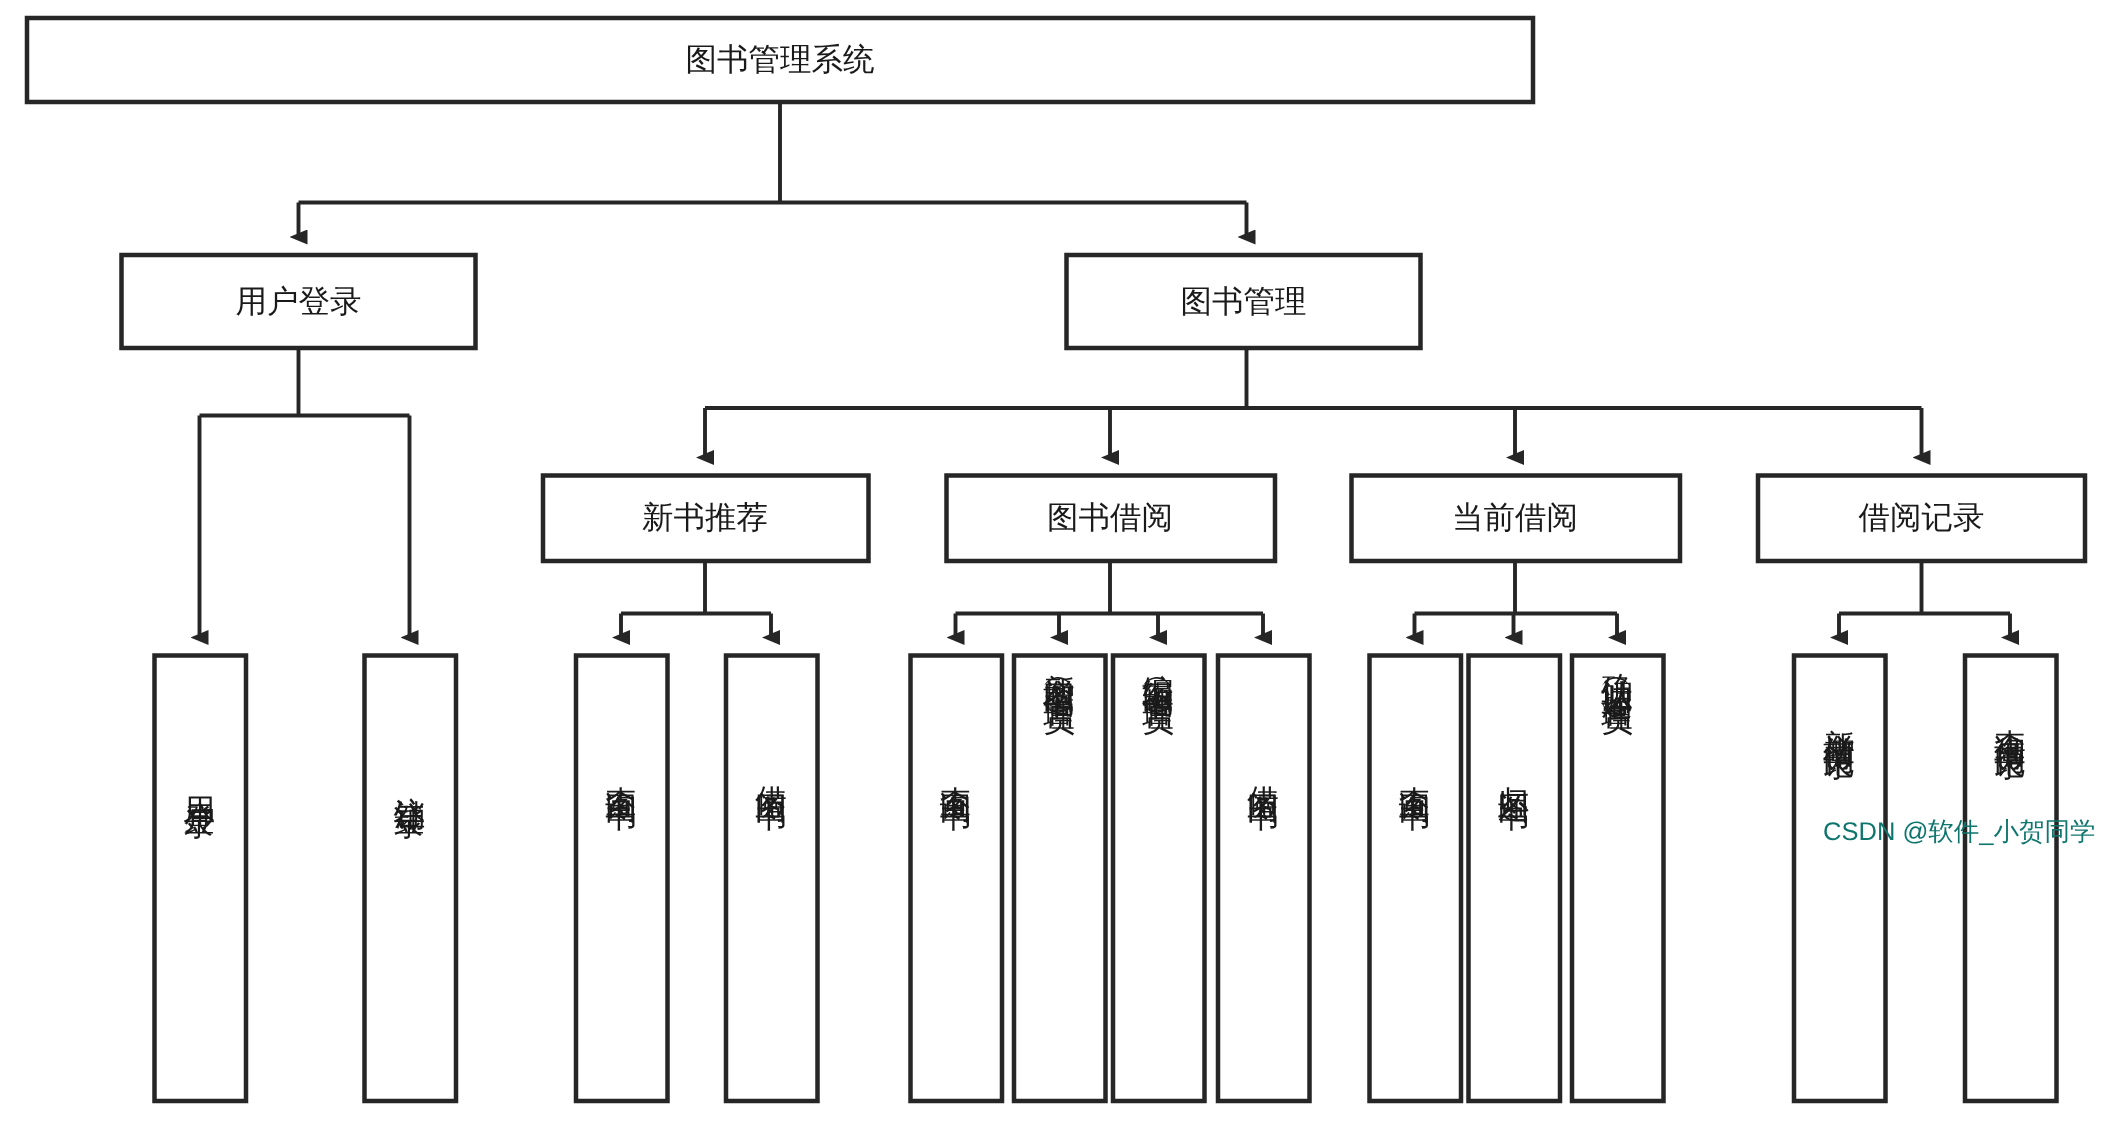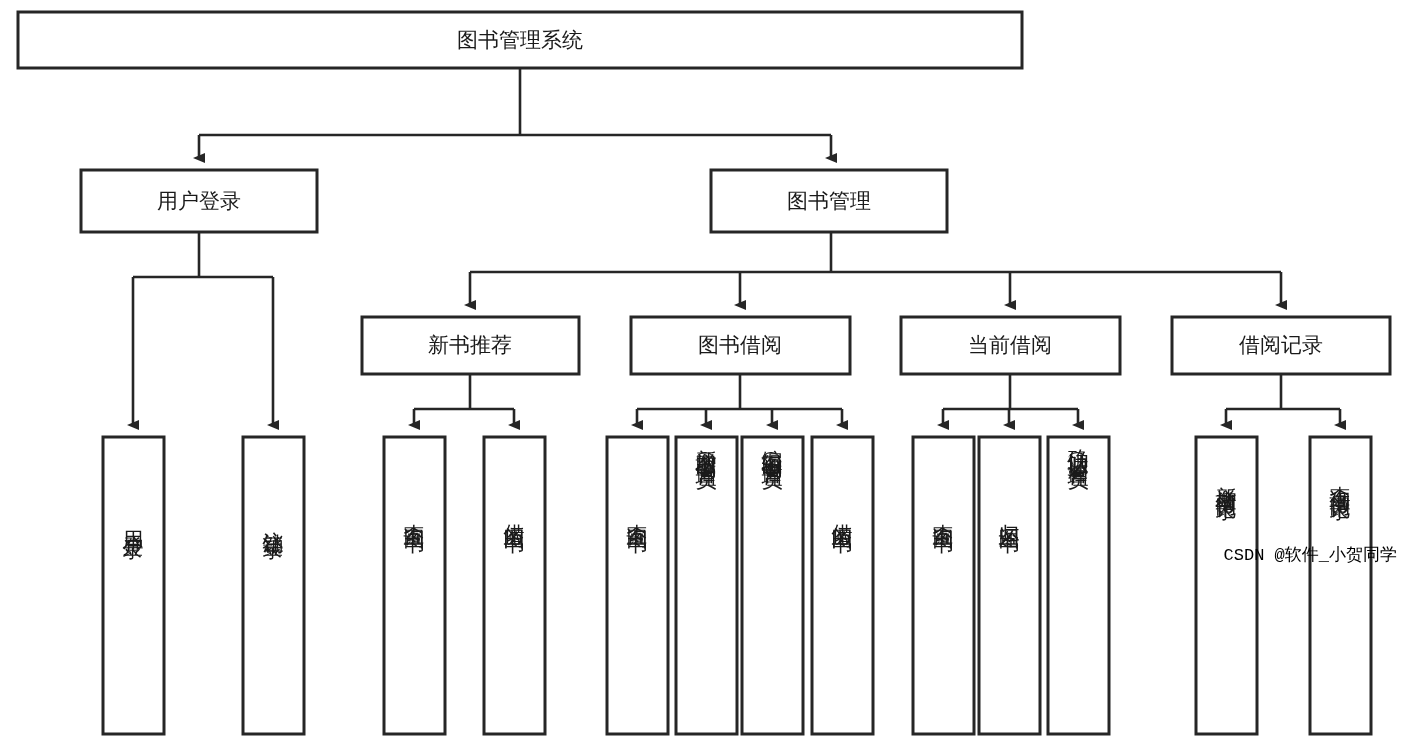--- a/index.html
+++ b/index.html
@@ -56,23 +56,23 @@
     stroke-linecap: butt;
   }
   .arrow-head {
     fill: #262626;
     stroke: none;
   }
   .watermark {
     position: absolute;
     right: 8px;
     bottom: 4px;
-    font-family: Liberation Mono, monospace;
+    font-family: Liberation Sans, sans-serif;
     font-size: 17px;
-    color: #000000;
+    color: #0f766e;
     white-space: nowrap;
     pointer-events: none;
     user-select: none;
   }
 </style>
 </head>
 <body>
 
 <div id="diagram-root">
 

